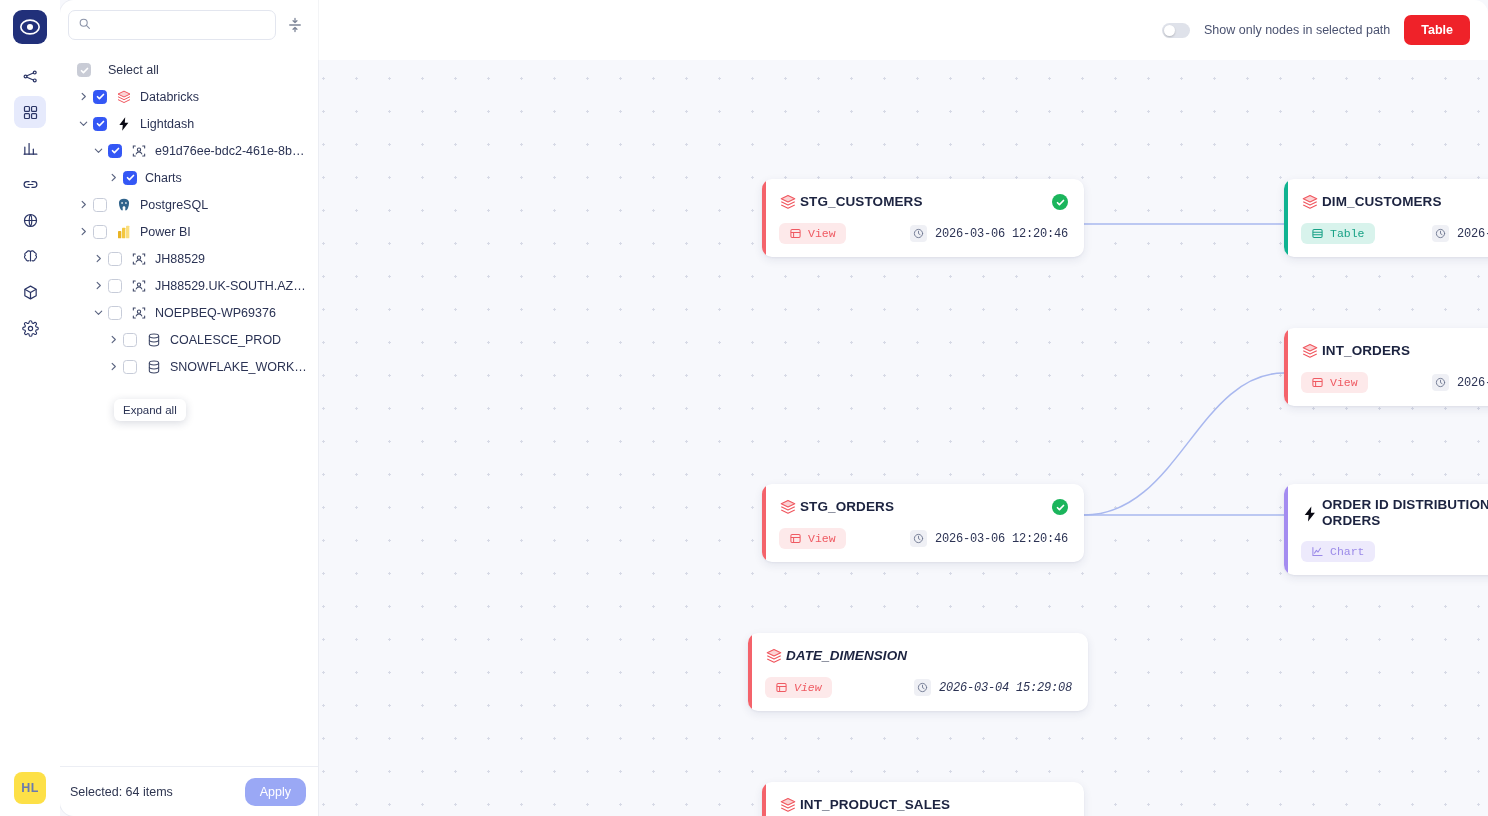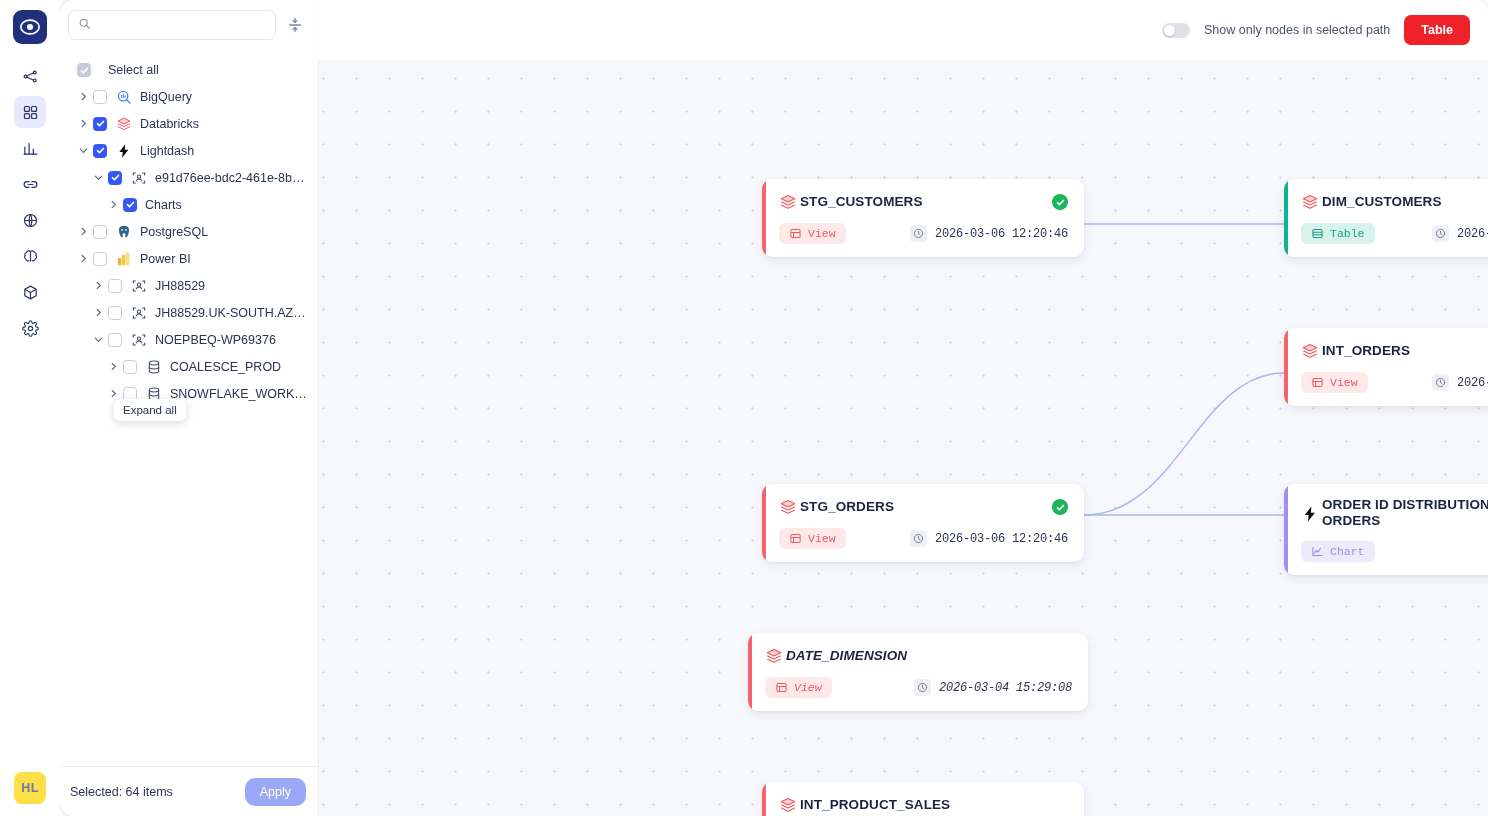--- a/index.html
+++ b/index.html
@@ -286,40 +286,20 @@
     <div class="selectall-row">
       <div class="cbox dim">
         <svg width="9" height="9" viewBox="0 0 12 12" fill="none" stroke="#ffffff" stroke-width="2.2" stroke-linecap="round" stroke-linejoin="round">
             <path d="M2 6.3l2.6 2.6L10 3.3"></path>
           </svg>
       </div>
       <span class="lbl">Select all</span>
     </div>
 
     <div id="tree">
-      <div class="trow" style="padding-left: 15px;">
-          <span class="caret">
-            <span style="display: flex; align-items: center; justify-content: center; width: 11px; height: 11px;">
-              <svg width="11" height="11" viewBox="0 0 24 24" fill="none" stroke="currentColor" stroke-width="2.4" stroke-linecap="round" stroke-linejoin="round">
-                <path d="M9 5l7 7-7 7"></path>
-              </svg>
-            </span>
-          </span>
-          <span class="cbox"></span>
-          <span class="ticon">
-            <span style="display: flex; align-items: center; justify-content: center; width: 16px; height: 16px;">
-              <svg width="16" height="16" viewBox="0 0 24 24" fill="none" stroke="#4285f4" stroke-width="1.9">
-                <circle cx="10.7" cy="10.7" r="7"></circle>
-                <path d="M15.7 15.7L21 21" stroke-linecap="round"></path>
-                <path d="M8.4 9.3v3.2M11 8v4.6M13.4 10v2.6" stroke-width="1.6" stroke-linecap="round"></path>
-              </svg>
-            </span>
-          </span>
-          <span class="tlabel">BigQuery</span>
-        </div>
         <div class="trow" style="padding-left: 15px;">
           <span class="caret">
             <span style="display: flex; align-items: center; justify-content: center; width: 11px; height: 11px;">
               <svg width="11" height="11" viewBox="0 0 24 24" fill="none" stroke="currentColor" stroke-width="2.4" stroke-linecap="round" stroke-linejoin="round">
                 <path d="M9 5l7 7-7 7"></path>
               </svg>
             </span>
           </span>
           <span class="cbox checked">
             <span style="display: flex; align-items: center; justify-content: center; width: 9px; height: 9px;">

